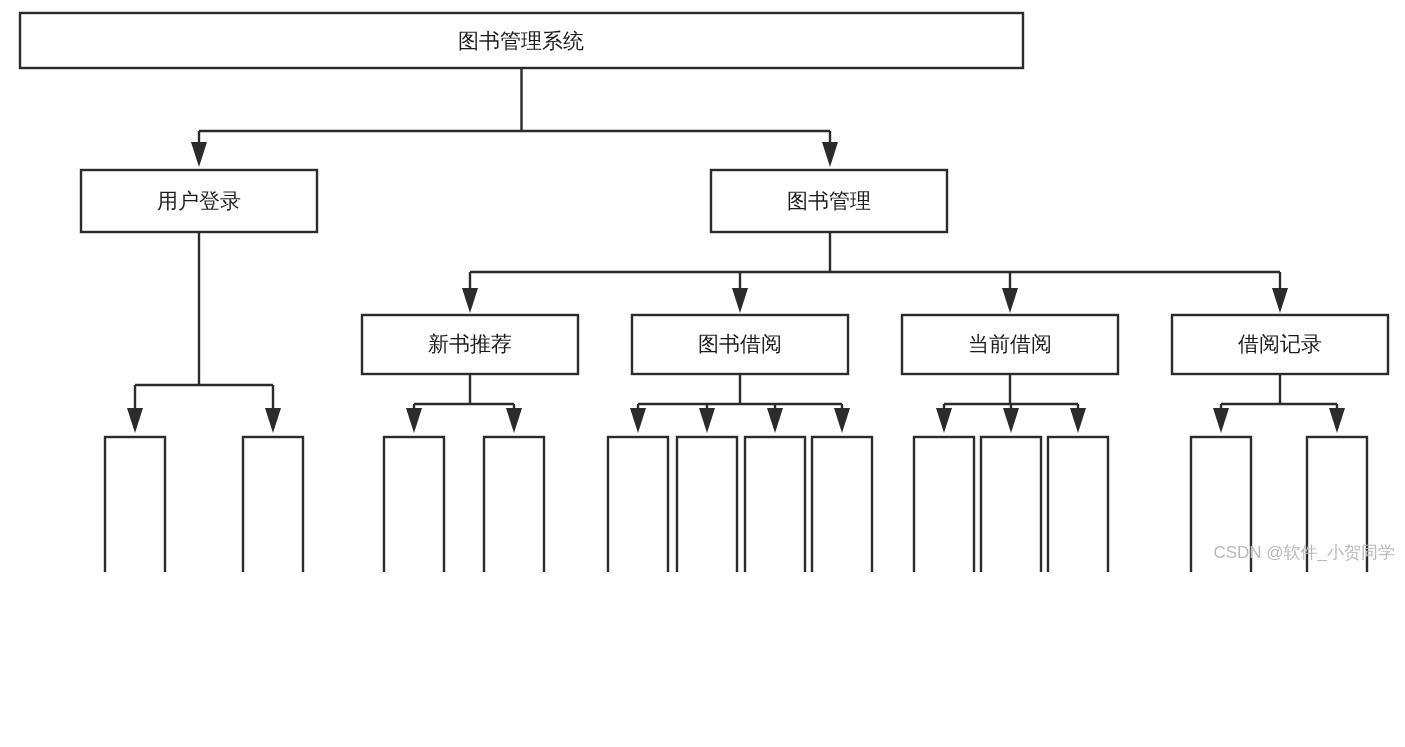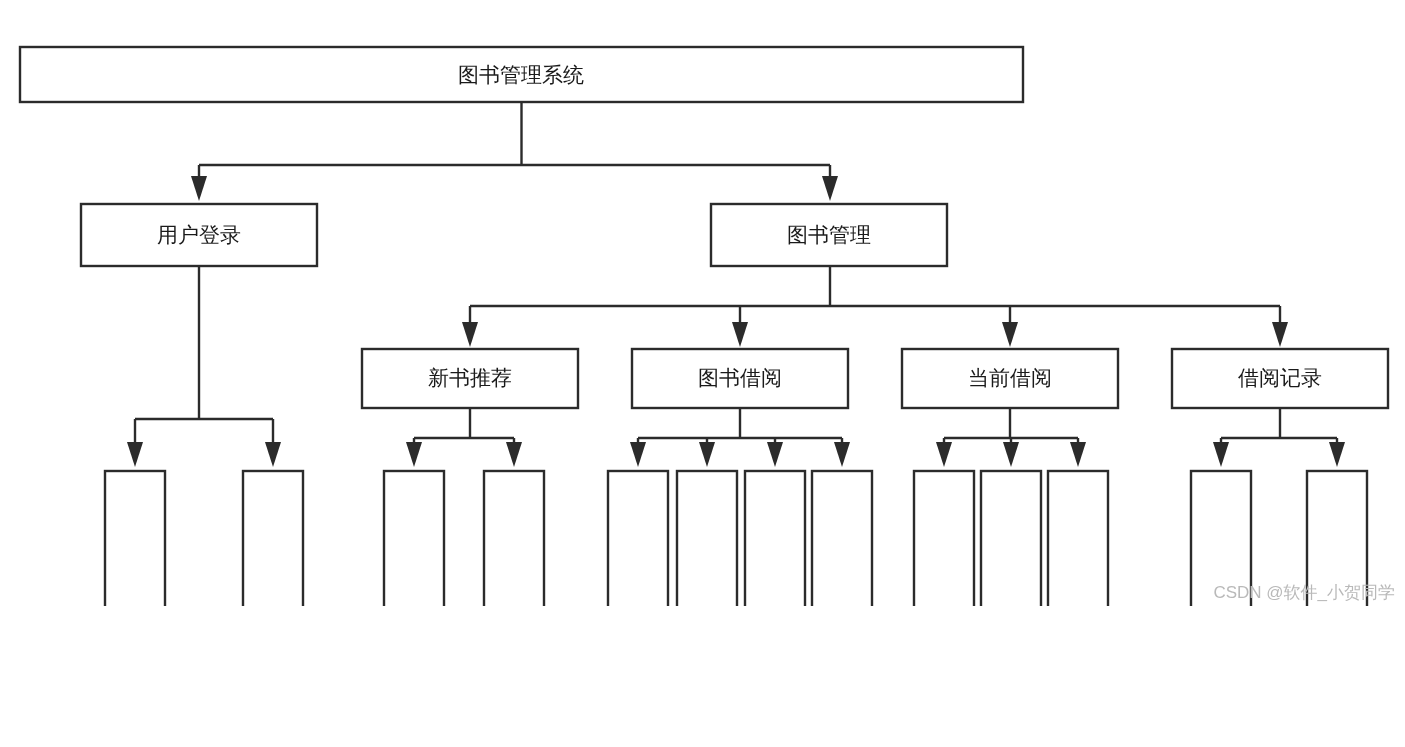--- a/index.html
+++ b/index.html
@@ -10,21 +10,20 @@
   }
   body {
     font-family: "Liberation Sans", "DejaVu Sans", sans-serif;
   }
   #diagram-root {
     position: relative;
     width: 1405px;
     height: 572px;
     background: #ffffff;
     overflow: hidden;
-    margin-top: 34px;
   }
   svg#tree-svg {
     position: absolute;
     left: 0;
     top: 0;
     width: 1405px;
     height: 747px;
   }
   .node-box {
     fill: #ffffff;
@@ -44,21 +43,21 @@
   .node-label-h {
     font-family: "Liberation Sans", "DejaVu Sans", sans-serif;
     font-size: 21px;
     fill: #1a1a1a;
     text-anchor: middle;
     dominant-baseline: middle;
   }
   .watermark-text {
     position: absolute;
     right: 10px;
-    bottom: 2px;
+    bottom: 8px;
     font-family: "Liberation Sans", "DejaVu Sans", sans-serif;
     font-size: 17px;
     color: #b9b9b9;
     white-space: nowrap;
     user-select: none;
   }
   .vlabel-wrap {
     position: absolute;
     display: flex;
     align-items: center;

